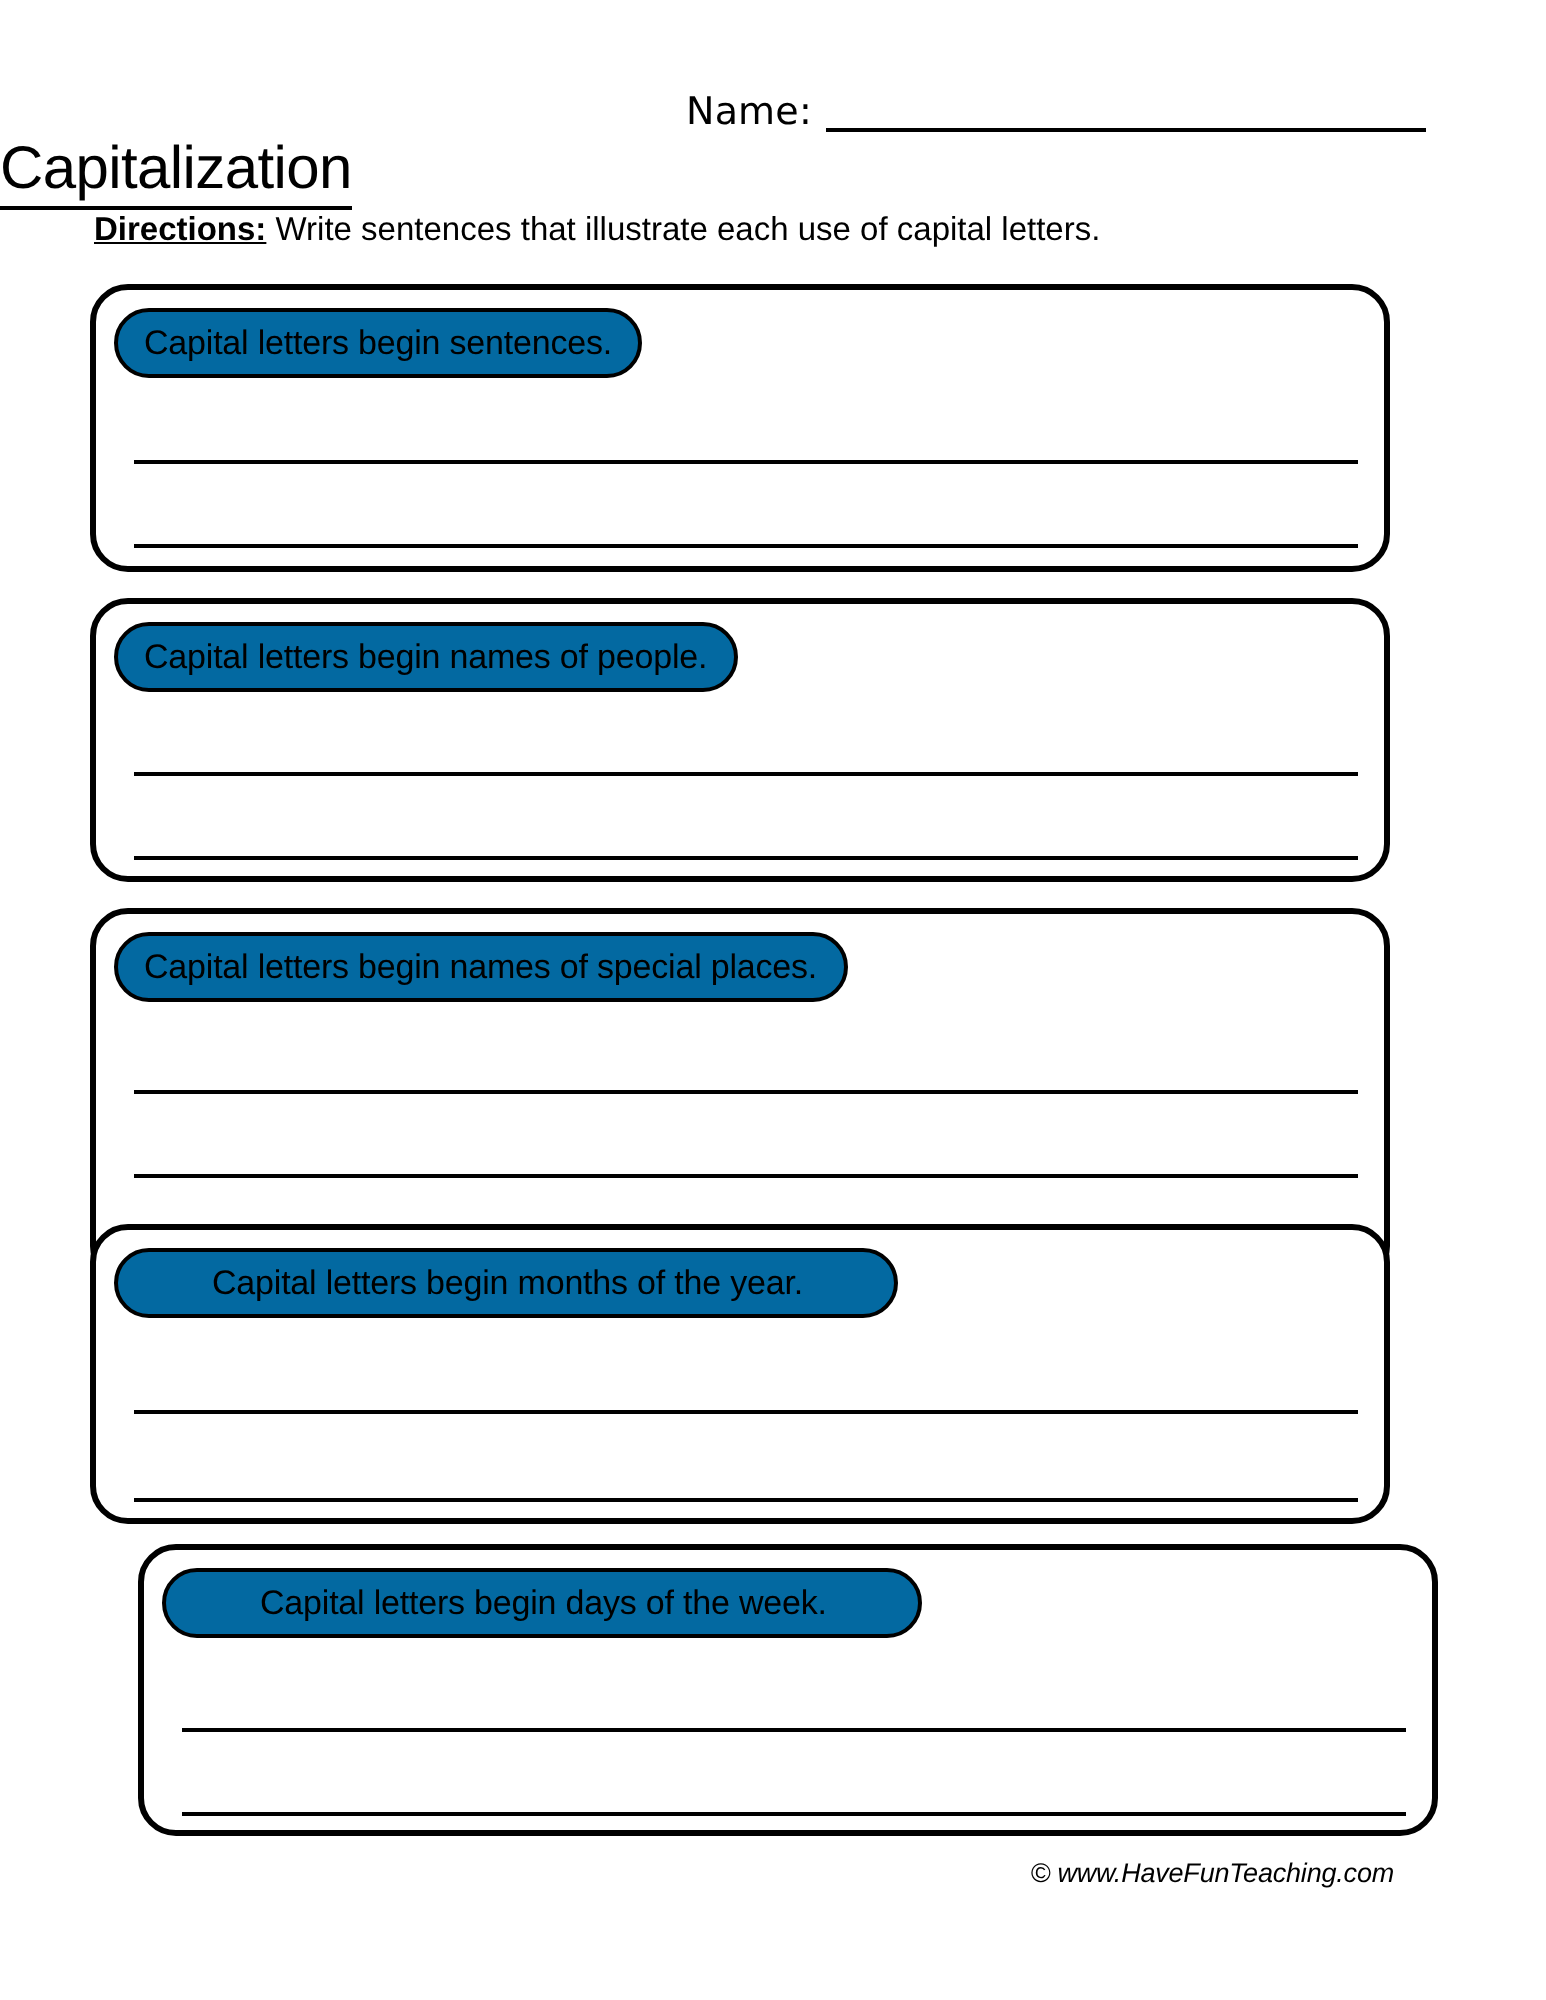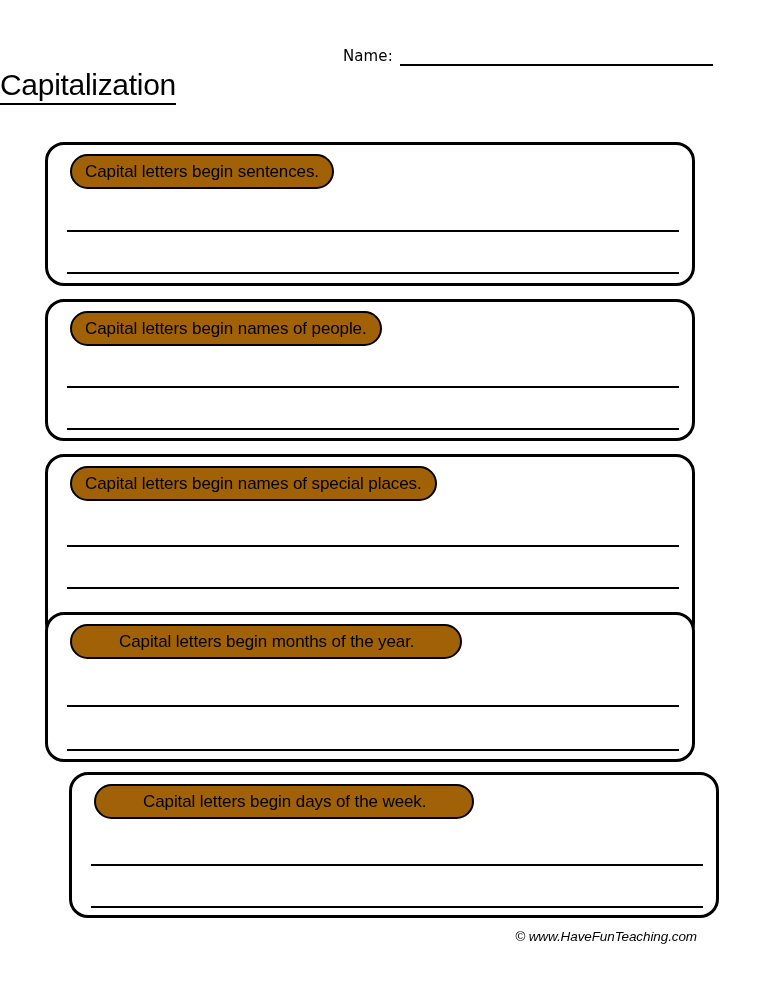--- a/index.html
+++ b/index.html
@@ -30,21 +30,21 @@
     position: absolute;
     left: 343px;
     top: 44px;
     width: 370px;
     height: 22px;
     display: flex;
     align-items: flex-end;
   }
   .name-label {
     font-family: "DejaVu Sans", sans-serif;
-    font-size: 15px;
+    font-size: 19px;
     line-height: 16px;
     letter-spacing: 0.1px;
     white-space: nowrap;
     padding-bottom: 2px;
   }
   .name-blank {
     flex: 1 1 auto;
     margin-left: 7px;
     border-bottom: 2.2px solid #000;
     height: 17px;
@@ -94,26 +94,26 @@
     background: #ffffff;
   }
   .box-1 { top: 142px;  height: 144px; }
   .box-2 { top: 299px;  height: 142px; }
   .box-3 { top: 454px;  height: 188px; }
   .box-4 { top: 612px;  height: 150px; }
   .box-5 { top: 772px;  height: 146px; margin-left: 24px; }
 
   .pill {
     position: absolute;
-    left: 22px;
+    left: 9px;
     top: 9px;
     height: 35px;
     display: inline-flex;
     align-items: center;
-    background: #a16207;
+    background: #0369a1;
     border: 2.6px solid #000;
     border-radius: 19px;
     padding: 11px 13px;
     font-size: 17px;
     line-height: 20px;
     white-space: nowrap;
     letter-spacing: -0.1px;
   }
   .pill.indented { padding-left: 47px; padding-right: 46px; }
 
@@ -155,20 +155,24 @@
 
   <div class="name-row">
     <span class="name-label">Name:</span>
     <span class="name-blank" title=""></span>
   </div>
 
   <div class="title">
     <span class="title-text">Capitalization</span>
   </div>
 
+  <div class="directions">
+    <span class="directions-label">Directions:</span>
+    <span class="directions-text">Write sentences that illustrate each use of capital letters.</span>
+  </div>
 
   <div class="box box-1">
     <span class="pill">Capital letters begin sentences.</span>
     <div class="write-line line-a"></div>
     <div class="write-line line-b"></div>
   </div>
 
   <div class="box box-2">
     <span class="pill">Capital letters begin names of people.</span>
     <div class="write-line line-a"></div>

